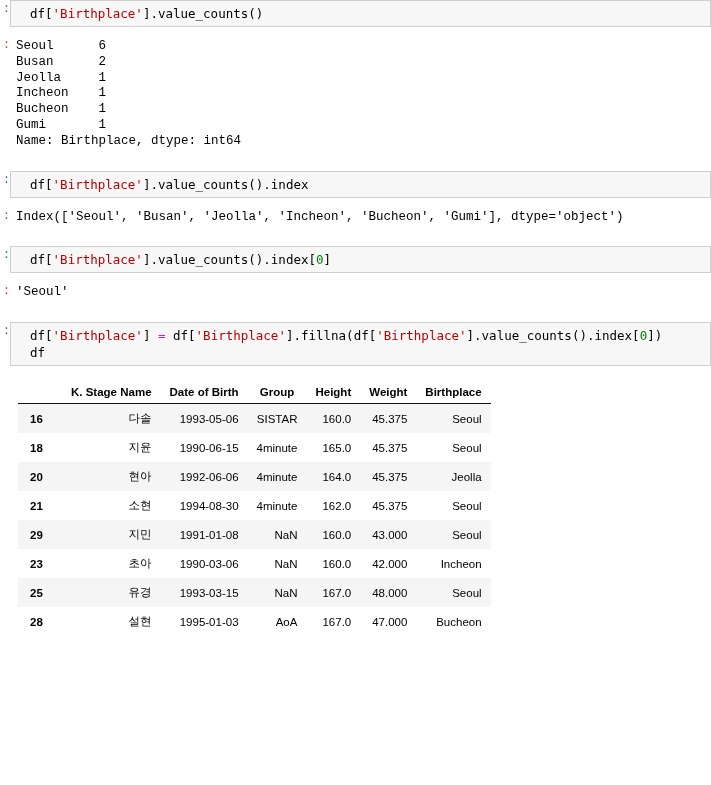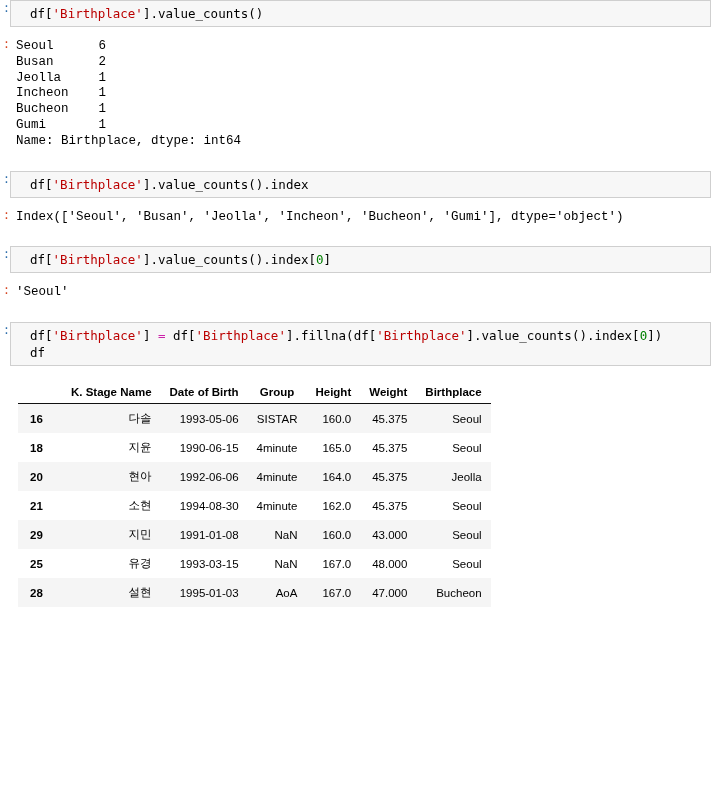--- a/index.html
+++ b/index.html
@@ -250,20 +250,29 @@
           <tr>
               <th>29</th>
               <td>지민</td>
               <td>1991-01-08</td>
               <td>NaN</td>
               <td>160.0</td>
               <td>43.000</td>
               <td>Seoul</td>
             </tr>
           <tr>
+              <th>23</th>
+              <td>초아</td>
+              <td>1990-03-06</td>
+              <td>NaN</td>
+              <td>160.0</td>
+              <td>42.000</td>
+              <td>Incheon</td>
+            </tr>
+          <tr>
               <th>25</th>
               <td>유경</td>
               <td>1993-03-15</td>
               <td>NaN</td>
               <td>167.0</td>
               <td>48.000</td>
               <td>Seoul</td>
             </tr>
           <tr>
               <th>28</th>

